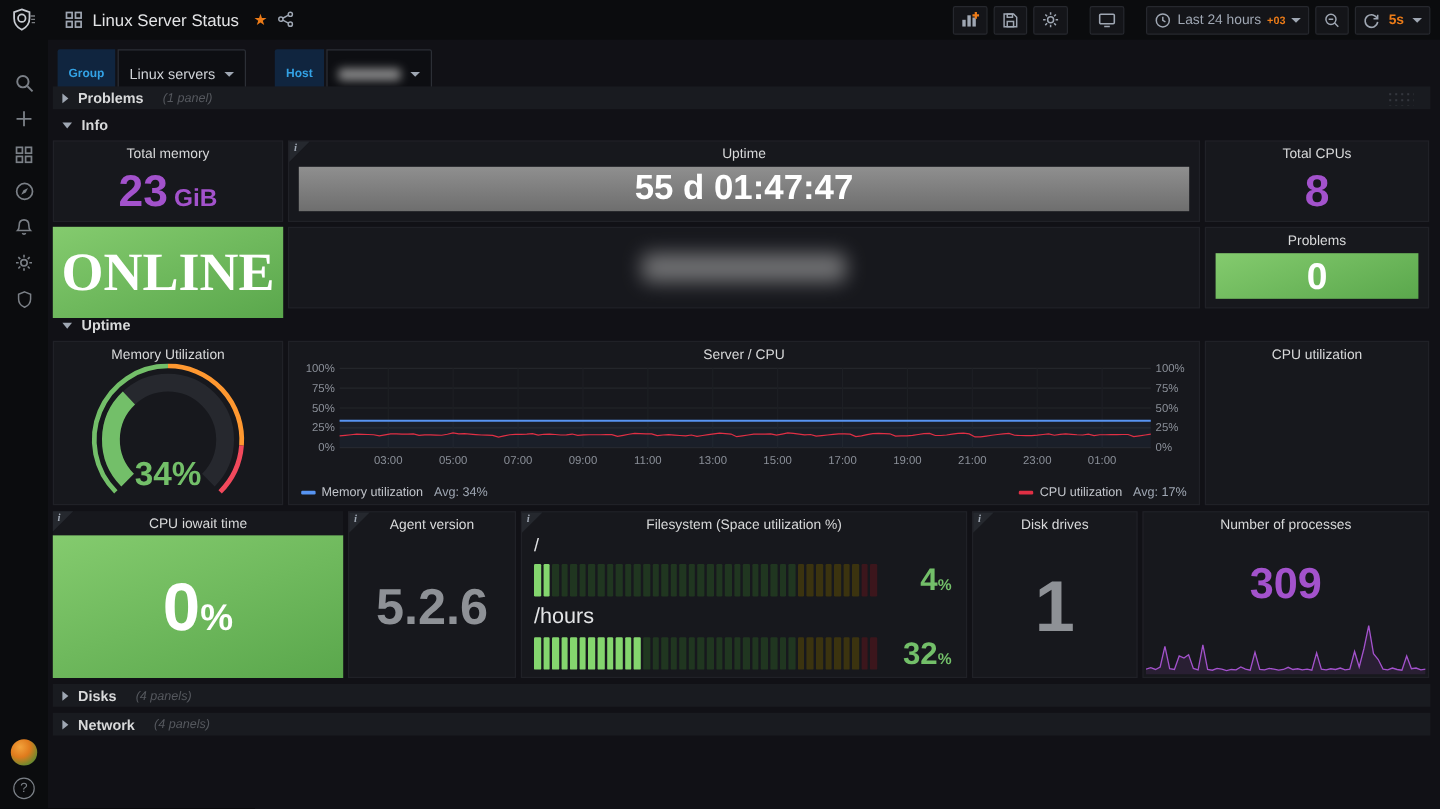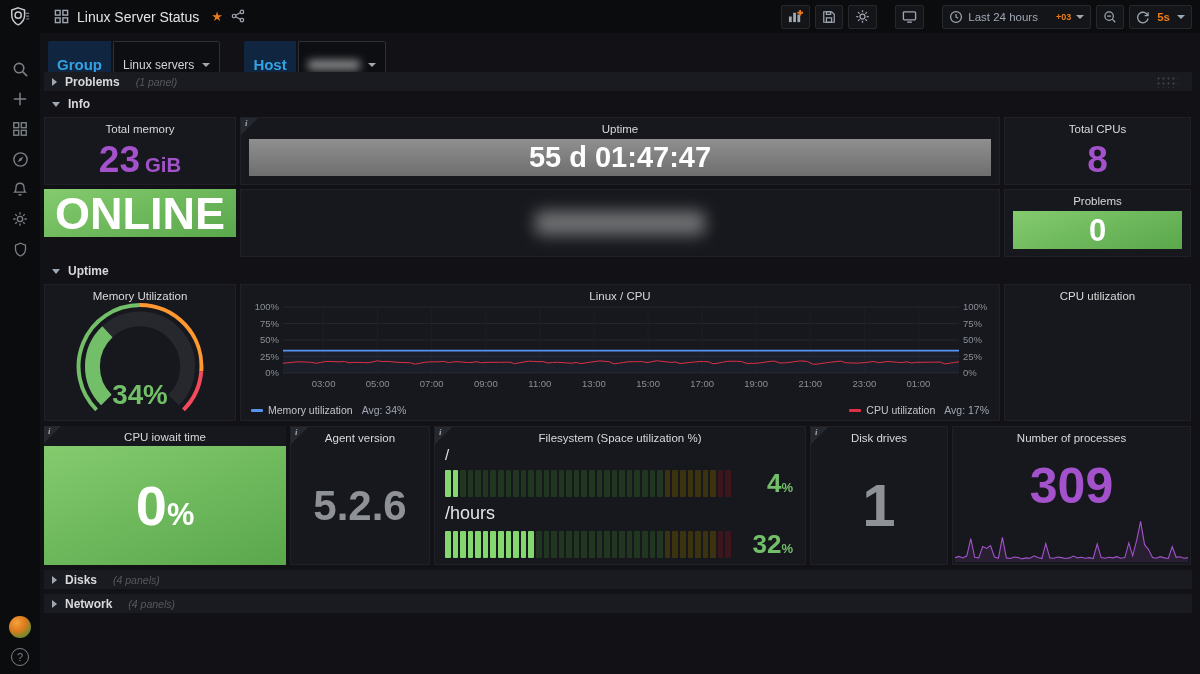--- a/index.html
+++ b/index.html
@@ -20,29 +20,29 @@
   .topbar { position:absolute; left:40px; top:0; width:1160px; height:33px; background:#0b0c0e; display:flex; align-items:center; padding:0 8px 0 14px; }
   .tb-title { display:flex; align-items:center; gap:8px; }
   .tb-title .grid-ic { color:#9fa7b3; width:15px; height:15px; }
   .tb-name { font-size:14px; color:#e3e4e6; }
   .tb-star { color:#eb7b18; font-size:13px; margin-left:4px; cursor:pointer; }
   .tb-share { color:#9fa7b3; width:15px; height:15px; cursor:pointer; }
   .tb-right { margin-left:auto; display:flex; align-items:center; gap:5px; }
   .icon-btn { height:24px; min-width:26px; padding:0 6px; display:flex; align-items:center; justify-content:center; gap:5px;
     background:#141519; border:1px solid #26282e; border-radius:2px; color:#9fa7b3; font-size:11.5px; cursor:pointer; }
   .icon-btn svg { display:block; }
-  .tz { color:#eb7b18; font-size:9px; font-weight:bold;margin-left:13px; }
+  .tz { color:#eb7b18; font-size:9px; font-weight:bold; }
   .interval { color:#eb7b18; font-weight:bold; }
   .caret { width:0; height:0; border-left:4px solid transparent; border-right:4px solid transparent; border-top:4px solid #9fa7b3; display:inline-block; }
   .gap8 { width:8px; }
 
   
   .submenu { position:absolute; left:48px; top:41px; display:flex; align-items:center; gap:24px; }
   .filter { display:flex; align-items:stretch; gap:2px; }
-  .f-label { background:#10253f; color:#33a2e5; font-size:15px; font-weight:bold; padding:15px 9px; border-radius:2px 0 0 2px; display:flex; align-items:center; }
+  .f-label { background:#10253f; color:#33a2e5; font-size:10px; font-weight:bold; padding:15px 9px; border-radius:2px 0 0 2px; display:flex; align-items:center; }
   .f-value { background:#0d0e12; border:1px solid #2c2f36; color:#d0d3d8; font-size:12px; padding:4px 9px; border-radius:0 2px 2px 0; display:flex; align-items:center; gap:8px; cursor:pointer; }
   .blur-chip { width:52px; height:10px; background:#a9a9a9; border-radius:3px; filter:blur(4px); opacity:.8; }
 
   
   .rowhead { position:absolute; display:flex; align-items:center; gap:8px; padding-left:8px; font-size:12px; font-weight:bold; color:#d8d9da; cursor:pointer; }
   .rowhead.collapsed { background:#191b20; }
   .rowhead .meta { font-weight:normal; font-style:italic; color:#55585e; font-size:10.5px; margin-left:8px; }
   .chev-r { width:0; height:0; border-top:4px solid transparent; border-bottom:4px solid transparent; border-left:5px solid #9fa7b3; }
   .chev-d { width:0; height:0; border-left:4px solid transparent; border-right:4px solid transparent; border-top:5px solid #9fa7b3; }
   .drag-dots { position:absolute; right:14px; top:4px; width:22px; height:12px; opacity:.55;
@@ -277,21 +277,21 @@
     </div>
   </div>
 
   <div class="panel" style="left:1004px; top:117px; width:187px; height:68px;">
     <div class="p-title">Total CPUs</div>
     <div class="v-center" style="top:16px;">
       <span class="big purple" style="font-size:37px;">8</span>
     </div>
   </div>
 
-  <div class="panel" style="left:44px; top:189px; width:192px; height:48px; border:none;">
+  <div class="panel" style="left:44px; top:189px; width:192px; height:76px; border:none;font-family:Liberation Serif, serif;">
     <div class="green-fill" style="inset:0;">
       <span class="big" style="font-size:45px; color:#fff;">ONLINE</span>
     </div>
   </div>
 
   <div class="panel" style="left:240px; top:189px; width:760px; height:68px;">
     <div class="v-center" style="top:0;">
       <span class="blur-host"></span>
     </div>
   </div>
@@ -314,21 +314,21 @@
           <path d="M 61.06 97.94 A 48 48 0 1 1 128.94 97.94" stroke="#26282e" stroke-width="15" fill="none"></path>
           <path d="M 61.06 97.94 A 48 48 0 0 1 62.14 29.01" stroke="#73bf69" stroke-width="15" fill="none"></path>
           <path d="M 51.16 107.84 A 62 62 0 0 1 95.00 2.00" stroke="#73bf69" stroke-width="4" fill="none"></path>
           <path d="M 95.00 2.00 A 62 62 0 0 1 156.81 68.86" stroke="#ff9830" stroke-width="4" fill="none"></path>
           <path d="M 156.81 68.86 A 62 62 0 0 1 138.84 107.84" stroke="#f2495c" stroke-width="4" fill="none"></path>
           <text x="95" y="102" text-anchor="middle" fill="#73bf69" font-size="28" font-weight="bold" font-family="Liberation Sans, sans-serif">34%</text>
         </svg></div>
   </div>
 
   <div class="panel" style="left:240px; top:284px; width:760px; height:137px;">
-    <div class="p-title">Linux / CPU</div>
+    <div class="p-title">Server / CPU</div>
     <div class="chart-body" id="memcpu-chart"><svg width="744" height="100" viewBox="0 0 744 100">
           <line x1="34" y1="72" x2="710" y2="72" stroke="#24262b" stroke-width="1"></line>
           <text x="30" y="75" text-anchor="end" fill="#8a8f98" font-size="9.5">0%</text>
           <text x="714" y="75" text-anchor="start" fill="#8a8f98" font-size="9.5">0%</text>
           <line x1="34" y1="55.5" x2="710" y2="55.5" stroke="#24262b" stroke-width="1"></line>
           <text x="30" y="58.5" text-anchor="end" fill="#8a8f98" font-size="9.5">25%</text>
           <text x="714" y="58.5" text-anchor="start" fill="#8a8f98" font-size="9.5">25%</text>
           <line x1="34" y1="39" x2="710" y2="39" stroke="#24262b" stroke-width="1"></line>
           <text x="30" y="42" text-anchor="end" fill="#8a8f98" font-size="9.5">50%</text>
           <text x="714" y="42" text-anchor="start" fill="#8a8f98" font-size="9.5">50%</text>
@@ -509,21 +509,21 @@
       </div>
     <div class="p-title">Disk drives</div>
     <div class="v-center">
       <span class="big grayval" style="font-size:60px;">1</span>
     </div>
   </div>
 
   <div class="panel" style="left:952px; top:426px; width:239px; height:139px;">
     <div class="p-title">Number of processes</div>
     <div class="v-center" style="bottom:40px;">
-      <span class="big purple" style="font-size:50px;">309</span>
+      <span class="big purple" style="font-size:36px;">309</span>
     </div>
     <div class="spark" id="proc-spark">
         <svg viewBox="0 0 235 46" preserveAspectRatio="none">
           <path d="M 0.0 41.6 L 4.0 40.4 L 8.0 41.9 L 11.9 39.8 L 15.9 22.6 L 19.9 41.3 L 23.9 41.9 L 27.9 30.6 L 31.9 32.4 L 35.8 29.6 L 39.8 41.0 L 43.8 42.2 L 47.8 21.3 L 51.8 41.9 L 55.8 42.5 L 59.7 41.0 L 63.7 41.6 L 67.7 42.9 L 71.7 41.9 L 75.7 42.2 L 79.7 39.8 L 83.6 41.6 L 87.6 42.5 L 91.6 27.5 L 95.6 41.9 L 99.6 42.2 L 103.6 41.0 L 107.5 41.6 L 111.5 42.5 L 115.5 41.9 L 119.5 40.1 L 123.5 41.9 L 127.5 41.3 L 131.4 42.2 L 135.4 41.6 L 139.4 42.5 L 143.4 28.1 L 147.4 41.6 L 151.4 42.2 L 155.3 41.3 L 159.3 41.9 L 163.3 40.7 L 167.3 42.2 L 171.3 41.6 L 175.3 26.9 L 179.2 39.8 L 183.2 24.4 L 187.2 5.4 L 191.2 28.7 L 195.2 33.6 L 199.2 41.6 L 203.1 42.2 L 207.1 40.7 L 211.1 41.9 L 215.1 42.5 L 219.1 30.6 L 223.1 41.3 L 227.0 40.7 L 231.0 42.2 L 235.0 41.6 L 235 46 L 0 46 Z" fill="rgba(163,82,204,0.13)" stroke="none"></path>
           <polyline points="0.0,41.6 4.0,40.4 8.0,41.9 11.9,39.8 15.9,22.6 19.9,41.3 23.9,41.9 27.9,30.6 31.9,32.4 35.8,29.6 39.8,41.0 43.8,42.2 47.8,21.3 51.8,41.9 55.8,42.5 59.7,41.0 63.7,41.6 67.7,42.9 71.7,41.9 75.7,42.2 79.7,39.8 83.6,41.6 87.6,42.5 91.6,27.5 95.6,41.9 99.6,42.2 103.6,41.0 107.5,41.6 111.5,42.5 115.5,41.9 119.5,40.1 123.5,41.9 127.5,41.3 131.4,42.2 135.4,41.6 139.4,42.5 143.4,28.1 147.4,41.6 151.4,42.2 155.3,41.3 159.3,41.9 163.3,40.7 167.3,42.2 171.3,41.6 175.3,26.9 179.2,39.8 183.2,24.4 187.2,5.4 191.2,28.7 195.2,33.6 199.2,41.6 203.1,42.2 207.1,40.7 211.1,41.9 215.1,42.5 219.1,30.6 223.1,41.3 227.0,40.7 231.0,42.2 235.0,41.6" fill="none" stroke="#a352cc" stroke-width="1.1"></polyline>
         </svg>
       </div>
   </div>
 
   <div class="rowhead collapsed" style="left:44px; top:570px; width:1148px; height:19px;">

